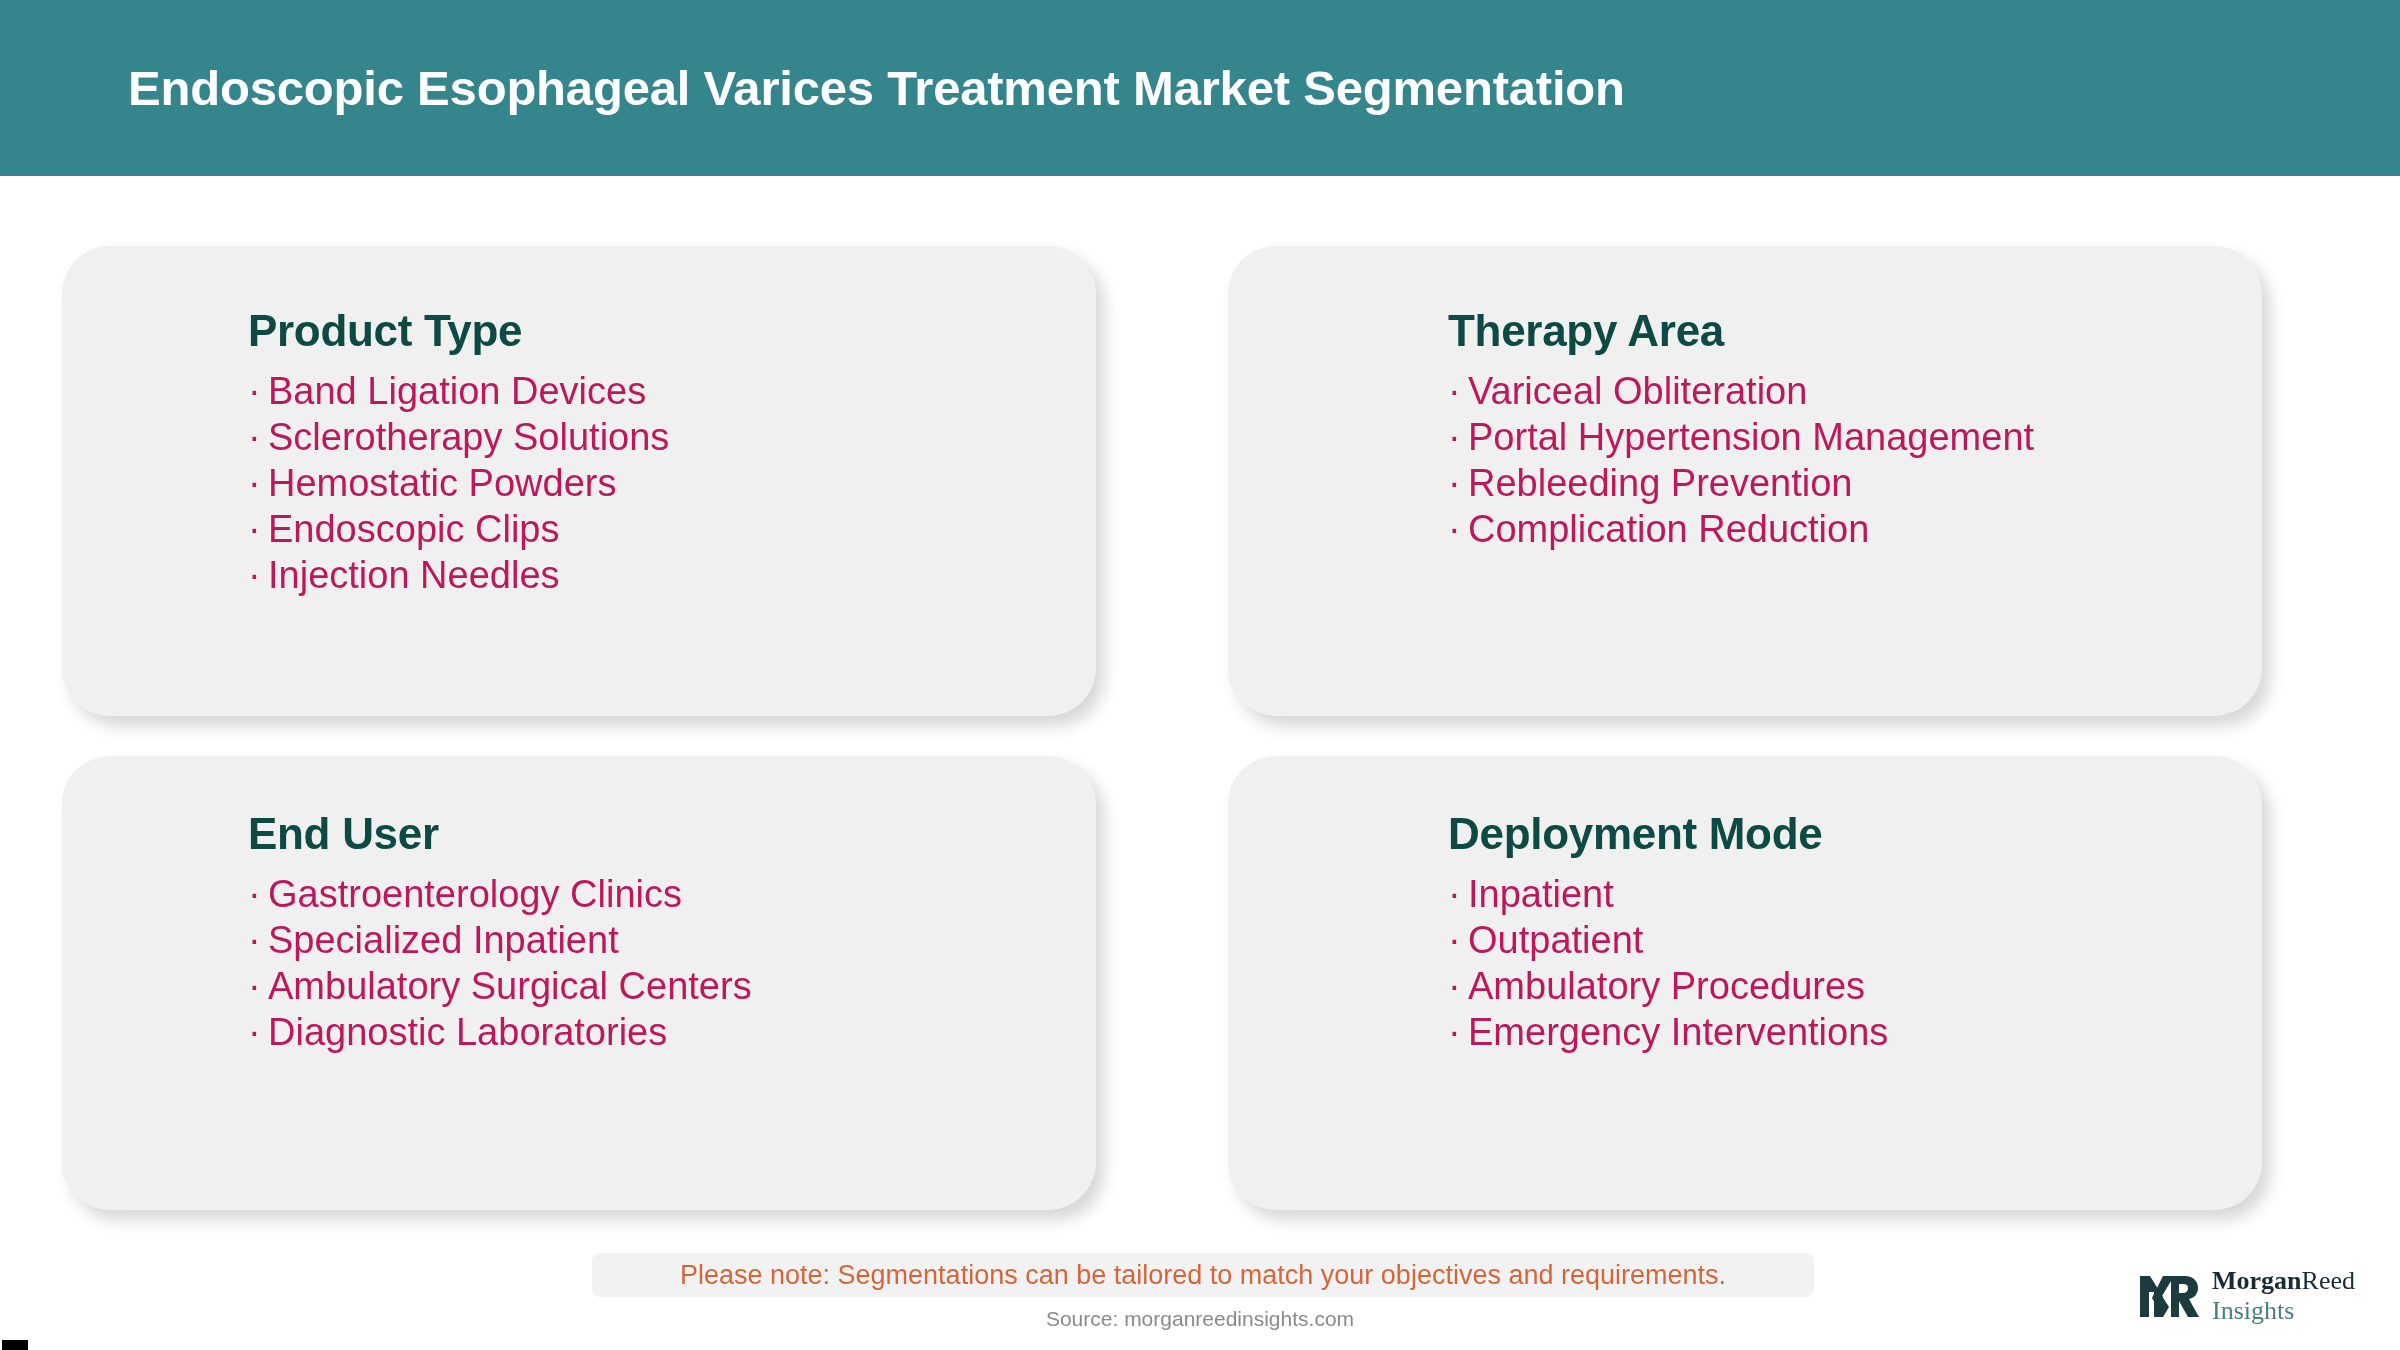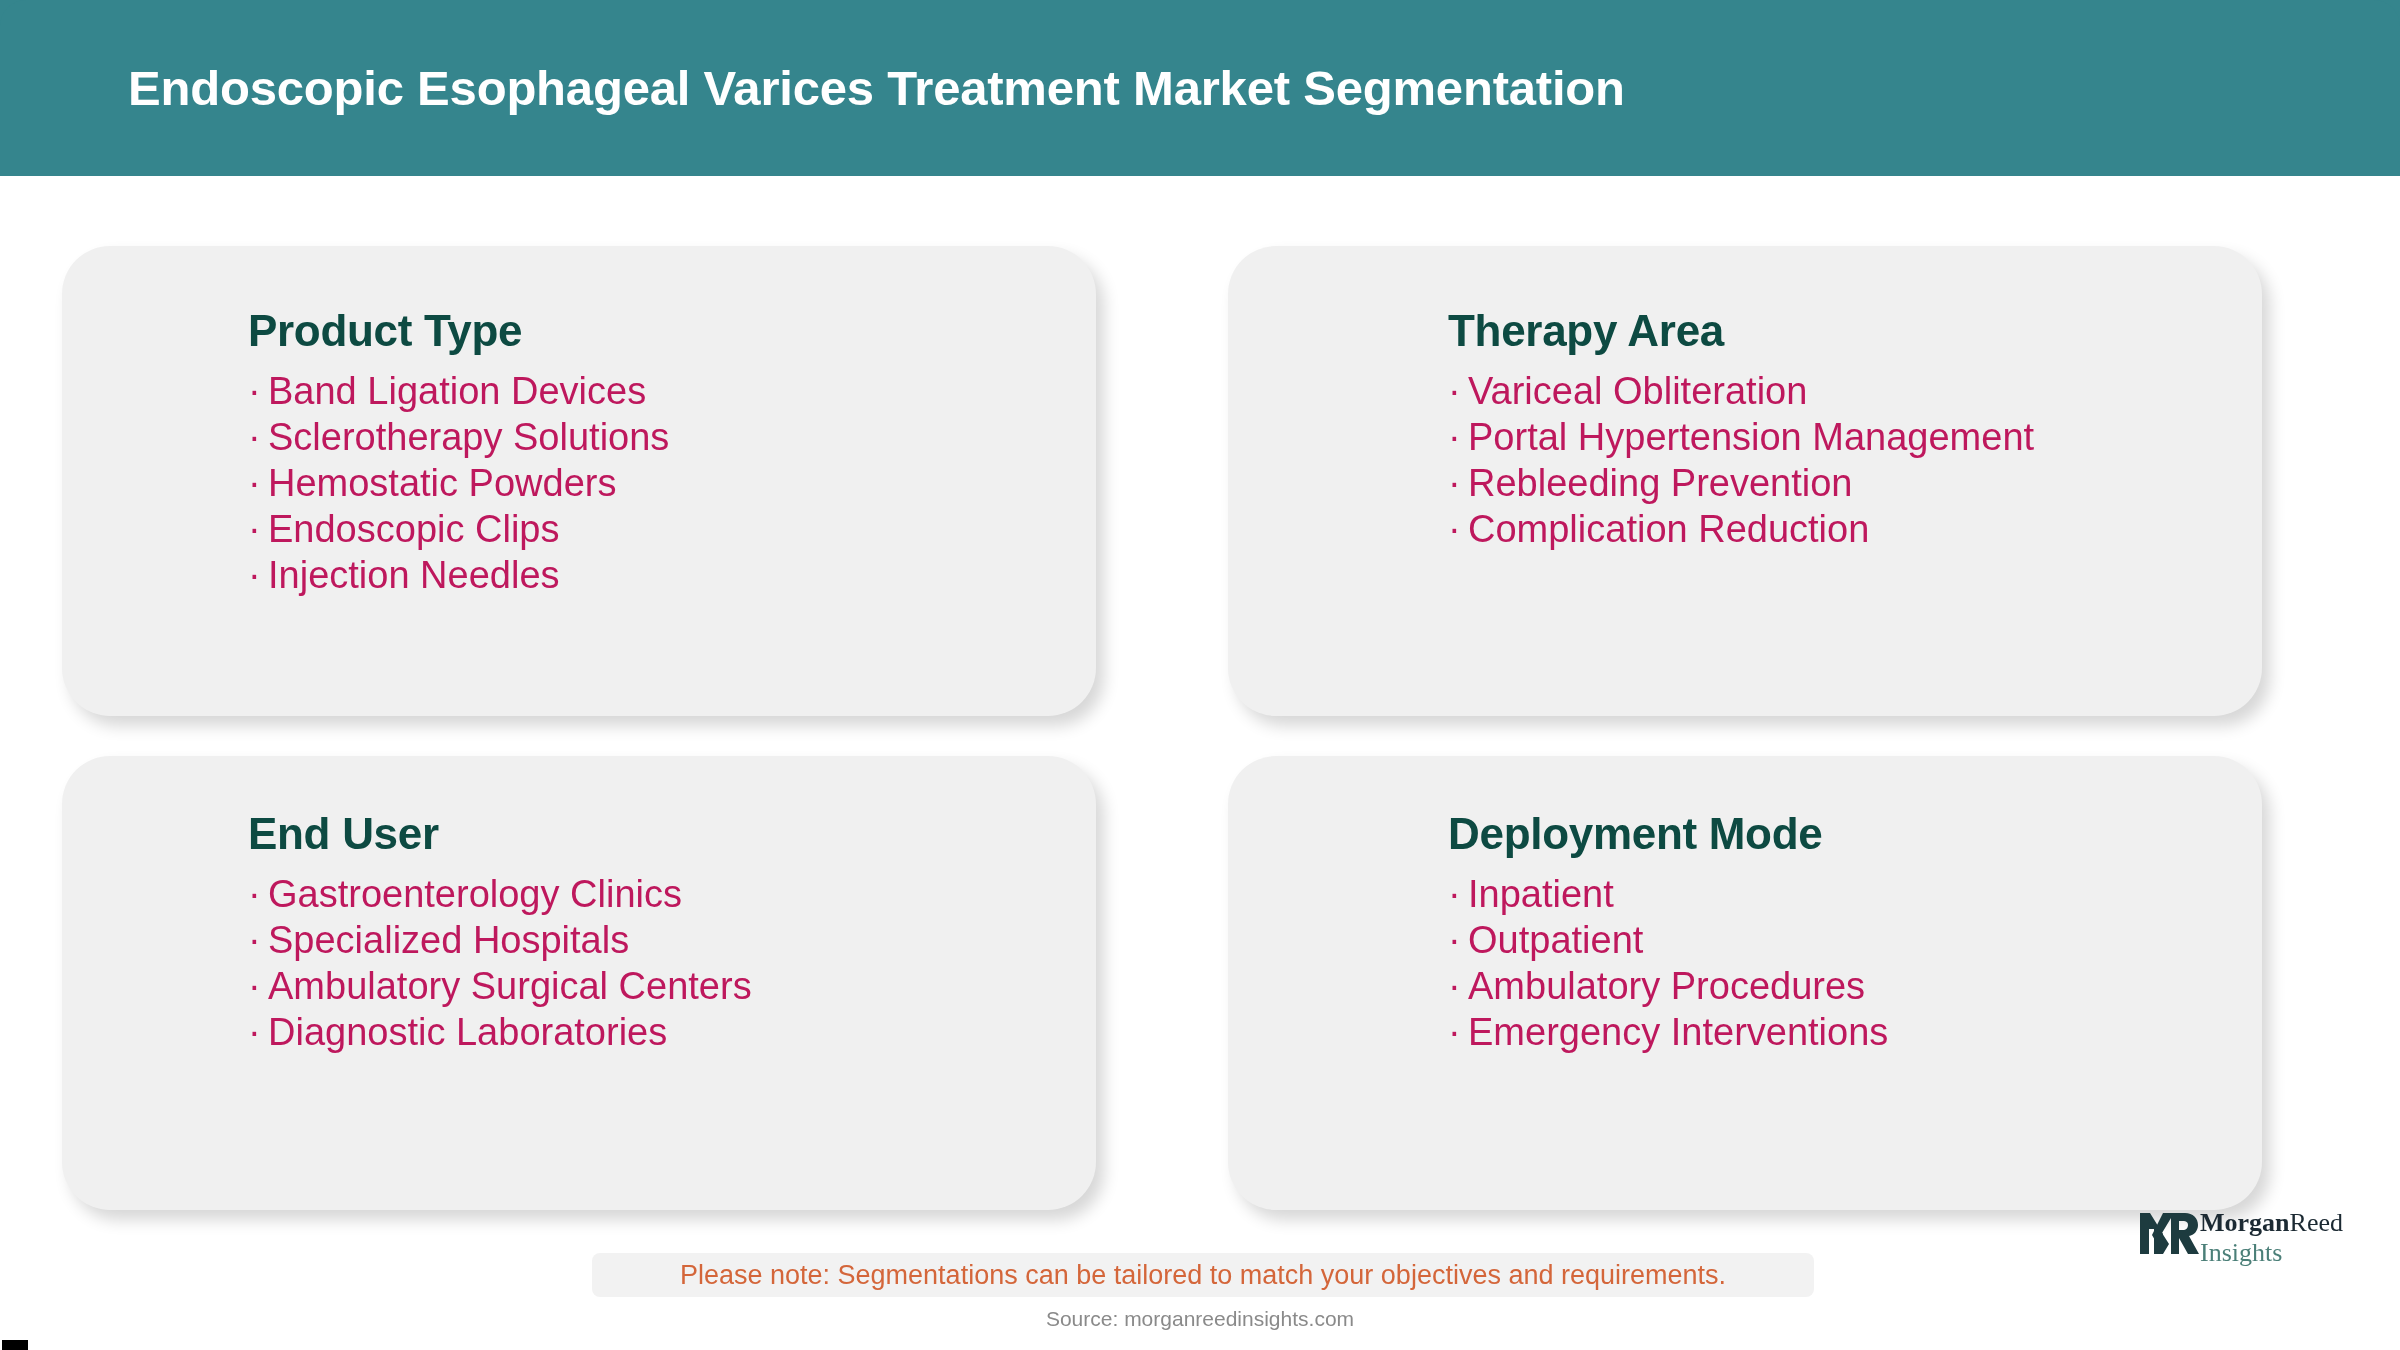--- a/index.html
+++ b/index.html
@@ -144,24 +144,24 @@
     text-align: center;
     color: #8a8a8a;
     font-size: 21px;
     line-height: 1;
   }
 
   
   #logo {
     position: absolute;
     left: 2138px;
-    top: 1210px;
-    display: flex;
-    align-items: flex-start;
-    gap: 0;
+    top: 1268px;
+    display: flex;
+    align-items: center;
+    gap: 12px;
   }
   #logo-mark { display: block; }
   #logo-words {
     display: flex;
     flex-direction: column;
     line-height: 1;
   }
   #logo-line1 {
     font-family: "Liberation Serif", serif;
     font-size: 26px;
@@ -222,21 +222,21 @@
         <li><span class="bullet">·</span><span>Complication Reduction</span></li>
       </ul>
     </div>
   </div>
 
   <div class="card" id="card-end-user">
     <div class="card-inner">
       <div class="card-title">End User</div>
       <ul class="card-list">
         <li><span class="bullet">·</span><span>Gastroenterology Clinics</span></li>
-        <li><span class="bullet">·</span><span>Specialized Hospitals</span></li>
+        <li><span class="bullet">·</span><span>Specialized Inpatient</span></li>
         <li><span class="bullet">·</span><span>Ambulatory Surgical Centers</span></li>
         <li><span class="bullet">·</span><span>Diagnostic Laboratories</span></li>
       </ul>
     </div>
   </div>
 
   <div class="card" id="card-deployment">
     <div class="card-inner">
       <div class="card-title">Deployment Mode</div>
       <ul class="card-list">

